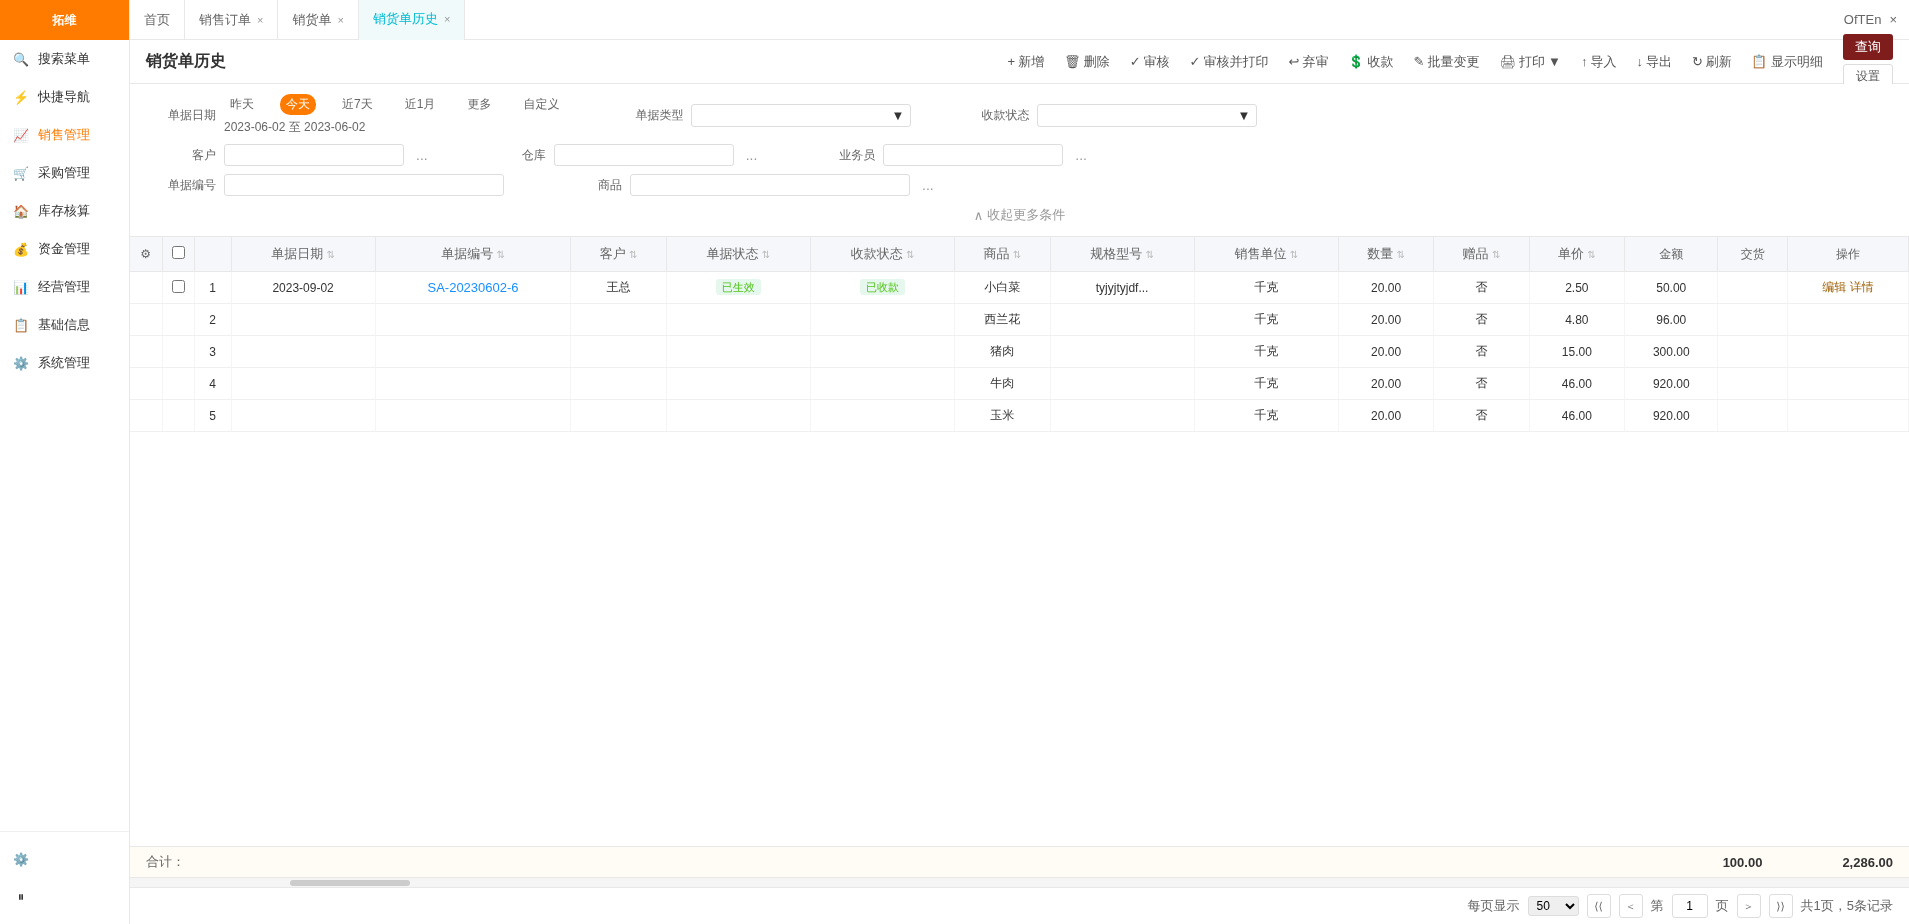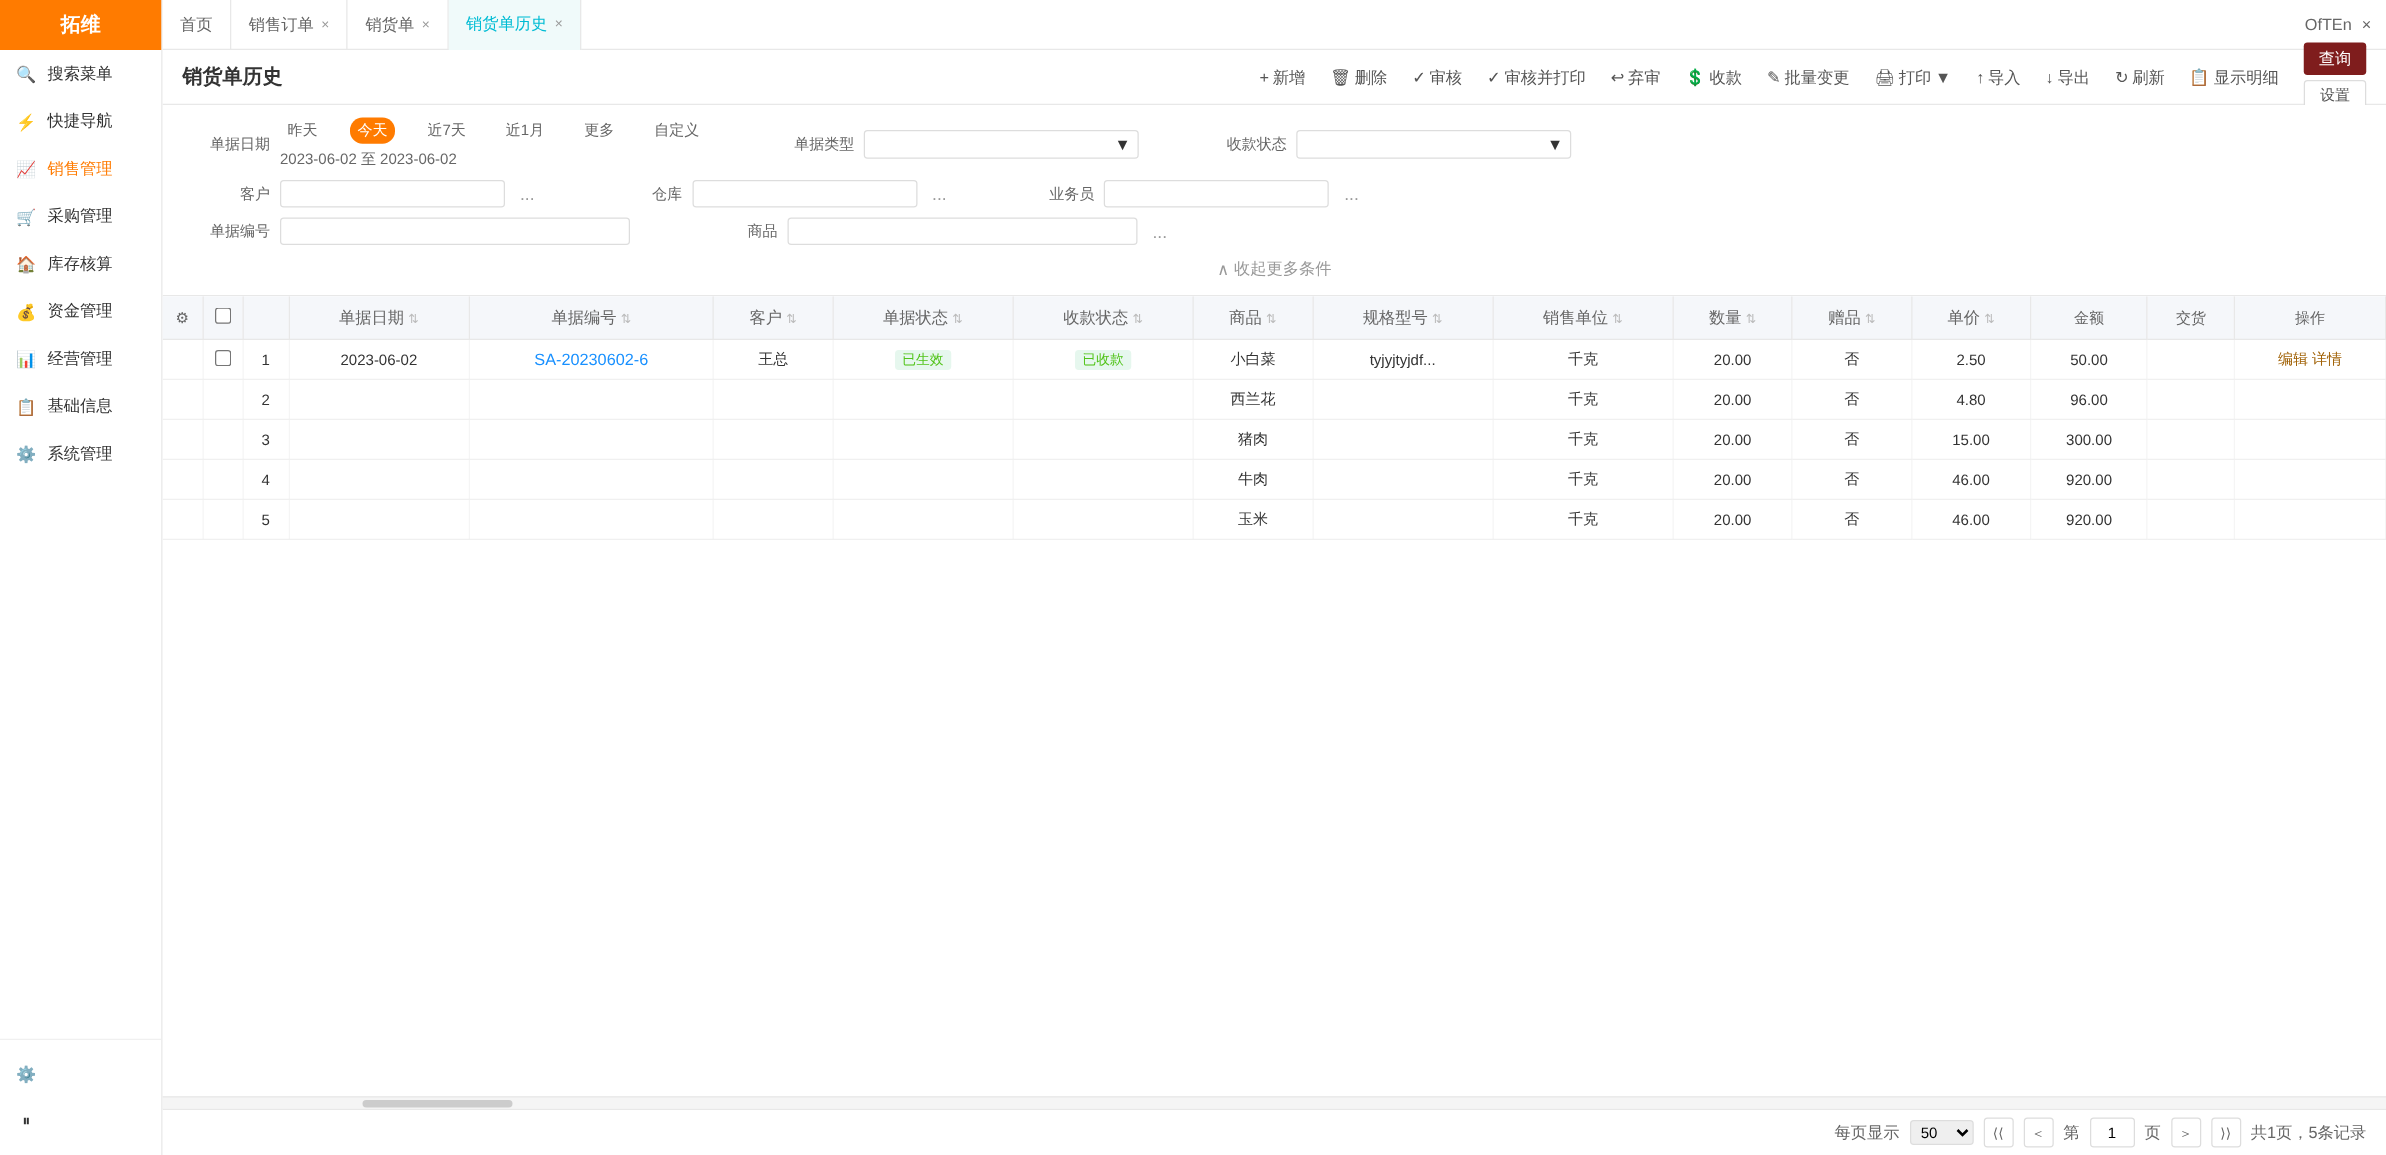--- a/index.html
+++ b/index.html
@@ -14,21 +14,21 @@
       flex-direction: column;
       flex-shrink: 0;
     }
     .sidebar-logo {
       height: 40px;
       background: #ff7b00;
       display: flex;
       align-items: center;
       justify-content: center;
       color: #fff;
-      font-size: 16px;
+      font-size: 12px;
       font-weight: bold;
     }
     .sidebar-item {
       display: flex;
       align-items: center;
       padding: 10px 12px;
       cursor: pointer;
       color: #333;
       gap: 8px;
     }
@@ -573,21 +573,21 @@
           <th>交货</th>
           <th>操作</th>
         </tr>
       </thead>
       <tbody id="table-body">
 
       <tr>
             <td></td>
             <td><input type="checkbox" style=""></td>
             <td>1</td>
-            <td>2023-06-02</td>
+            <td>2023-09-02</td>
             <td><a style="color:#1890ff;text-decoration:none;">SA-20230602-6</a></td>
             <td>王总</td>
             <td><span class="badge-valid">已生效</span></td>
             <td><span class="badge-paid">已收款</span></td>
             <td>小白菜</td>
             <td>tyjyjtyjdf...</td>
             <td>千克</td>
             <td>20.00</td>
             <td>否</td>
             <td>2.50</td>
@@ -668,20 +668,27 @@
             <td>否</td>
             <td>46.00</td>
             <td>920.00</td>
             <td></td>
             <td></td>
           </tr>
         </tbody>
     </table>
   </div>
 
+  <div class="table-footer">
+    <span class="footer-total">合计：</span>
+    <div class="footer-nums">
+      <span class="footer-num">100.00</span>
+      <span class="footer-num">2,286.00</span>
+    </div>
+  </div>
 
   <div class="scroll-strip">
     <div class="scroll-thumb"></div>
   </div>
 
   <div class="pagination">
     <span>每页显示</span>
     <select class="page-select">
       <option value="50">50</option>
       <option value="20">20</option>

